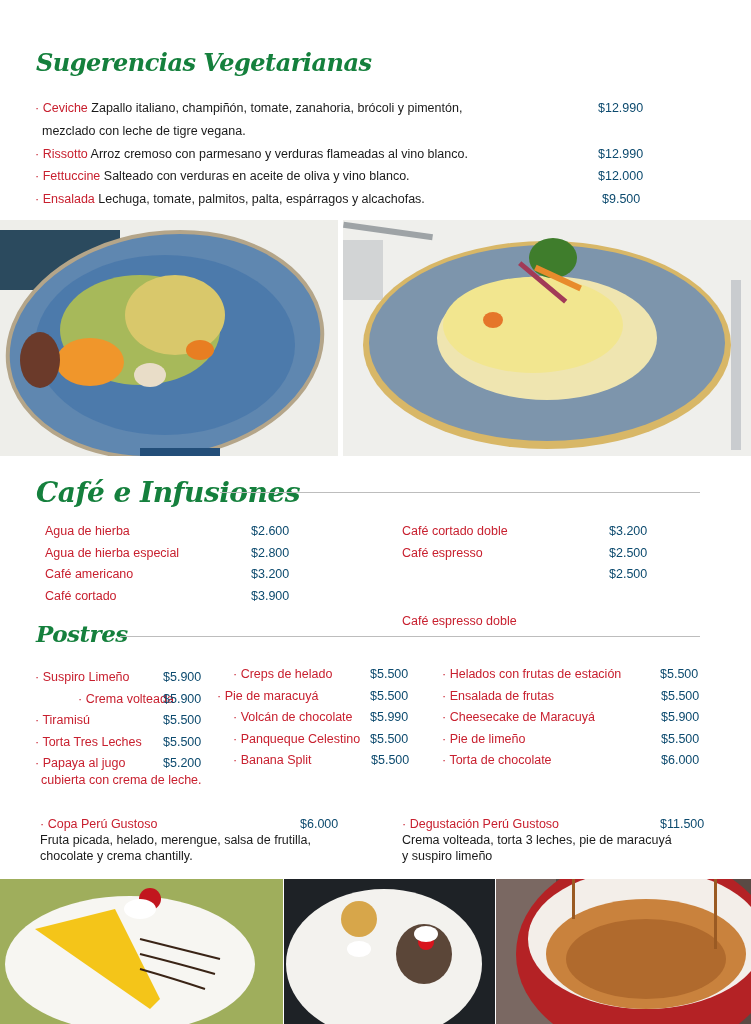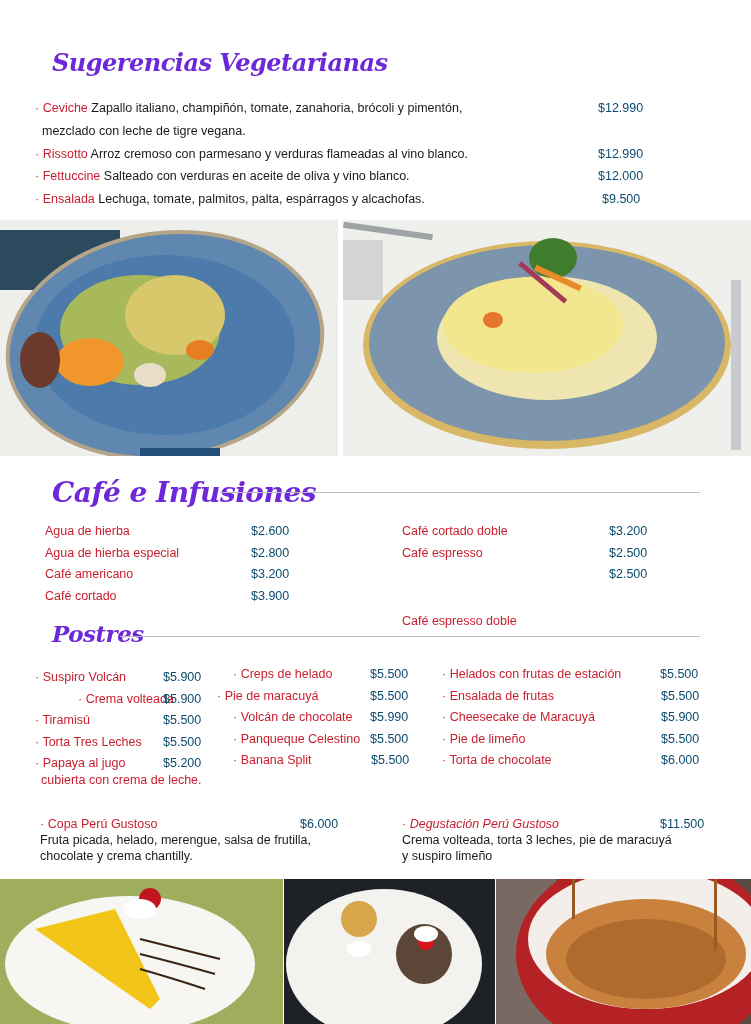--- a/index.html
+++ b/index.html
@@ -1,23 +1,22 @@
 <!DOCTYPE html>
 <html><head>
 <meta charset="utf-8">
 <style>
   * { box-sizing: border-box; margin: 0; padding: 0; }
   html, body { width: 751px; height: 1024px; background: #ffffff; overflow: hidden; }
   body { position: relative; font-family: "Liberation Sans", "DejaVu Sans", sans-serif; color: #1a1a1a; font-size: 12.5px; }
   .abs { position: absolute; }
   .script-title {
     font-family: "DejaVu Serif", "Liberation Serif", serif;
-    font-style: italic; font-weight: bold; color: #6d28d9;
+    font-style: italic; font-weight: bold; color: #15803d;
     letter-spacing: -0.5px;
-    margin-left: 16px;
   }
   .red { color: #c8202f; }
   .dot { color: #c8202f; }
   .divider { position: absolute; height: 1px; background: #bdbdbd; }
   .line { position: absolute; white-space: nowrap; }
   .price { position: absolute; white-space: nowrap; color: #0c4a6e; }
   .photo { position: absolute; overflow: hidden; }
   .photo svg { width: 100%; height: 100%; display: block; }
 </style>
 </head>
@@ -101,21 +100,21 @@
 <div class="line red" style="left:402px; top:524px;">Café cortado doble</div>
 <div class="price" style="left:609px; top:524px;">$3.200</div>
 <div class="line red" style="left:402px; top:546px;">Café espresso</div>
 <div class="price" style="left:609px; top:546px;">$2.500</div>
 <div class="line red" style="left:402px; top:567px;margin-top:47px;">Café espresso doble</div>
 <div class="price" style="left:609px; top:567px;">$2.500</div>
 
 <div class="abs script-title" style="left:36px; top:620px; font-size:23px;">Postres</div>
 <div class="divider" style="left:120px; top:636px; width:580px;"></div>
 
-<div class="line" style="left:35px; top:670px;"><span class="dot">·</span> <span class="red">Suspiro Volcán</span></div>
+<div class="line" style="left:35px; top:670px;"><span class="dot">·</span> <span class="red">Suspiro Limeño</span></div>
 <div class="price" style="left:163px; top:670px;">$5.900</div>
 <div class="line" style="left:34px; top:692px;margin-left:44px;"><span class="dot">·</span> <span class="red">Crema volteada</span></div>
 <div class="price" style="left:163px; top:692px;">$5.900</div>
 <div class="line" style="left:35px; top:713px;"><span class="dot">·</span> <span class="red">Tiramisú</span></div>
 <div class="price" style="left:163px; top:713px;">$5.500</div>
 <div class="line" style="left:35px; top:735px;"><span class="dot">·</span> <span class="red">Torta Tres Leches</span></div>
 <div class="price" style="left:163px; top:735px;">$5.500</div>
 <div class="line" style="left:35px; top:756px;"><span class="dot">·</span> <span class="red">Papaya al jugo</span></div>
 <div class="price" style="left:163px; top:756px;">$5.200</div>
 <div class="line red" style="left:41px; top:773px;">cubierta con crema de leche.</div>
@@ -140,21 +139,21 @@
 <div class="line" style="left:442px; top:732px;"><span class="dot">·</span> <span class="red">Pie de limeño</span></div>
 <div class="price" style="left:661px; top:732px;">$5.500</div>
 <div class="line" style="left:442px; top:753px;"><span class="dot">·</span> <span class="red">Torta de chocolate</span></div>
 <div class="price" style="left:661px; top:753px;">$6.000</div>
 
 <div class="line" style="left:40px; top:817px;"><span class="dot">·</span> <span class="red">Copa Perú Gustoso</span></div>
 <div class="price" style="left:300px; top:817px;">$6.000</div>
 <div class="line" style="left:40px; top:833px;">Fruta picada, helado, merengue, salsa de frutilla,</div>
 <div class="line" style="left:40px; top:849px;">chocolate y crema chantilly.</div>
 
-<div class="line" style="left:402px; top:817px;font-style:italic;"><span class="dot">·</span> <span class="red">Degustación Perú Gustoso</span></div>
+<div class="line" style="left:402px; top:817px;"><span class="dot">·</span> <span class="red">Degustación Perú Gustoso</span></div>
 <div class="price" style="left:660px; top:817px;">$11.500</div>
 <div class="line" style="left:402px; top:833px;">Crema volteada, torta 3 leches, pie de maracuyá</div>
 <div class="line" style="left:402px; top:849px;">y suspiro limeño</div>
 
 <div class="photo" style="left:0; top:879px; width:283px; height:145px;">
   <svg viewBox="0 0 283 145" preserveAspectRatio="none">
     <rect width="283" height="145" fill="#9fae5c"></rect>
     <ellipse cx="130" cy="85" rx="125" ry="68" fill="#f7f6f2"></ellipse>
     <polygon points="35,50 115,30 160,120 150,130" fill="#f4c519"></polygon>
     <circle cx="150" cy="20" r="11" fill="#c2161e"></circle>

